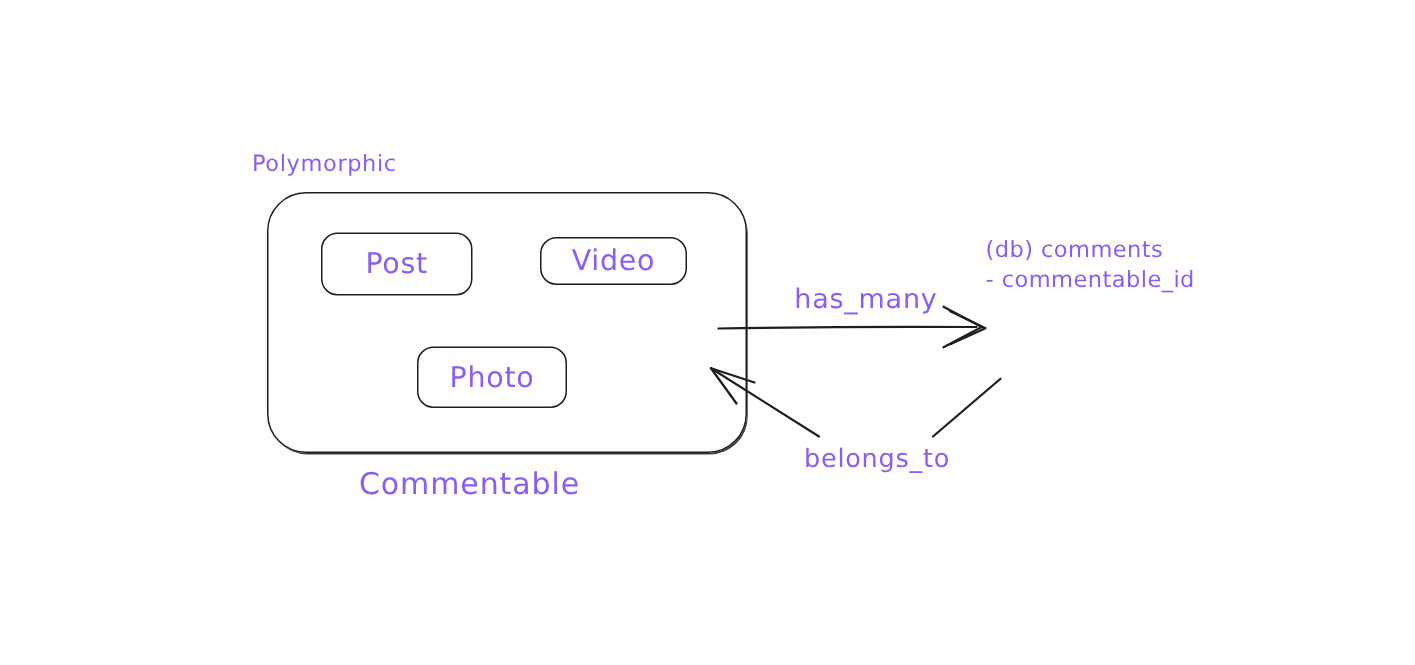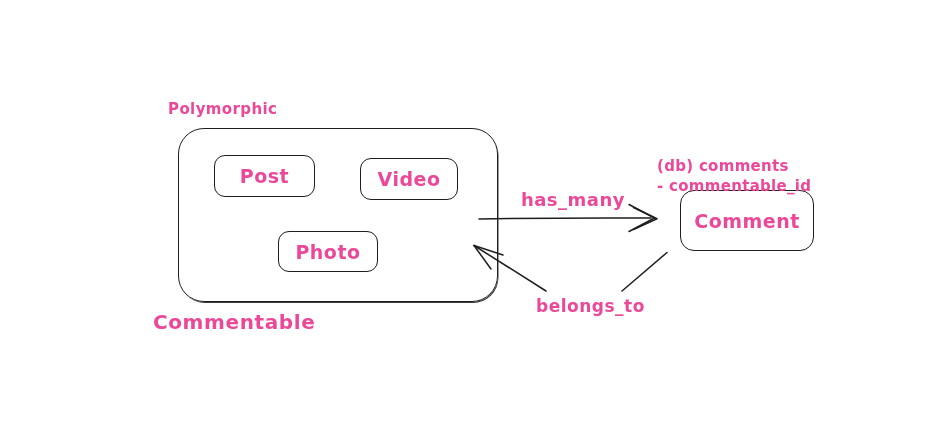--- a/index.html
+++ b/index.html
@@ -3,23 +3,22 @@
 <meta charset="utf-8">
 <style>
   * { margin: 0; padding: 0; box-sizing: border-box; }
   html, body { background: #ffffff; }
   .canvas {
     position: relative;
     width: 943px;
     height: 443px;
     background: #ffffff;
     font-family: "DejaVu Sans", sans-serif;
-    color: #ec4899;
+    color: #8b5cf6;
     overflow: hidden;
-    font-weight: bold;
   }
   .arrows-layer {
     position: absolute;
     left: 0; top: 0;
     width: 943px; height: 443px;
     z-index: 1;
   }
   .arrows-layer path, .arrows-layer line {
     stroke: #1e1e1e;
     stroke-width: 1.5;
@@ -43,42 +42,42 @@
   .node {
     display: flex;
     align-items: center;
     justify-content: center;
     border-radius: 11px;
     font-size: 19px;
     letter-spacing: 0.5px;
     z-index: 3;
   }
   .node-post  { left: 189px; top: 155px; width: 101px; height: 42px; }
-  .node-video { left: 335px; top: 158px; width: 98px;  height: 42px; }
+  .node-video { left: 335px; top: 158px; width: 98px;  height: 32px; }
   .node-photo { left: 253px; top: 231px; width: 100px; height: 41px; text-align: right; }
   .node-comment {
     left: 655px; top: 190px;
     width: 134px; height: 61px;
     border-radius: 14px;
     font-size: 19px;
   }
   .text-label {
     position: absolute;
     z-index: 3;
     white-space: nowrap;
   }
   .polymorphic-label {
     left: 168px; top: 100px;
     font-size: 15px;
     letter-spacing: 0.4px;
   }
   .commentable-label {
     left: 153px; top: 310px;
     width: 320px;
-    text-align: left;
+    text-align: center;
     font-size: 20px;
     letter-spacing: 0.6px;
   }
   .annotation {
     position: absolute;
     left: 657px; top: 119px;
     z-index: 3;
     font-size: 15px;
     line-height: 20px;
     letter-spacing: 0.3px;
@@ -129,23 +128,20 @@
   <div class="shape node node-video">
     <span>Video</span>
   </div>
 
   <div class="shape node node-photo">
     <span>Photo</span>
   </div>
 
   <div class="text-label commentable-label">Commentable</div>
 
-  <div class="shape node node-comment">
-    <span>Comment</span>
-  </div>
 
   <div class="annotation">
     <div>(db) comments</div>
     <div>- commentable_id</div>
   </div>
 
   <div class="text-label has-many-label">has_many</div>
 
   <div class="text-label belongs-to-label">belongs_to</div>
 

